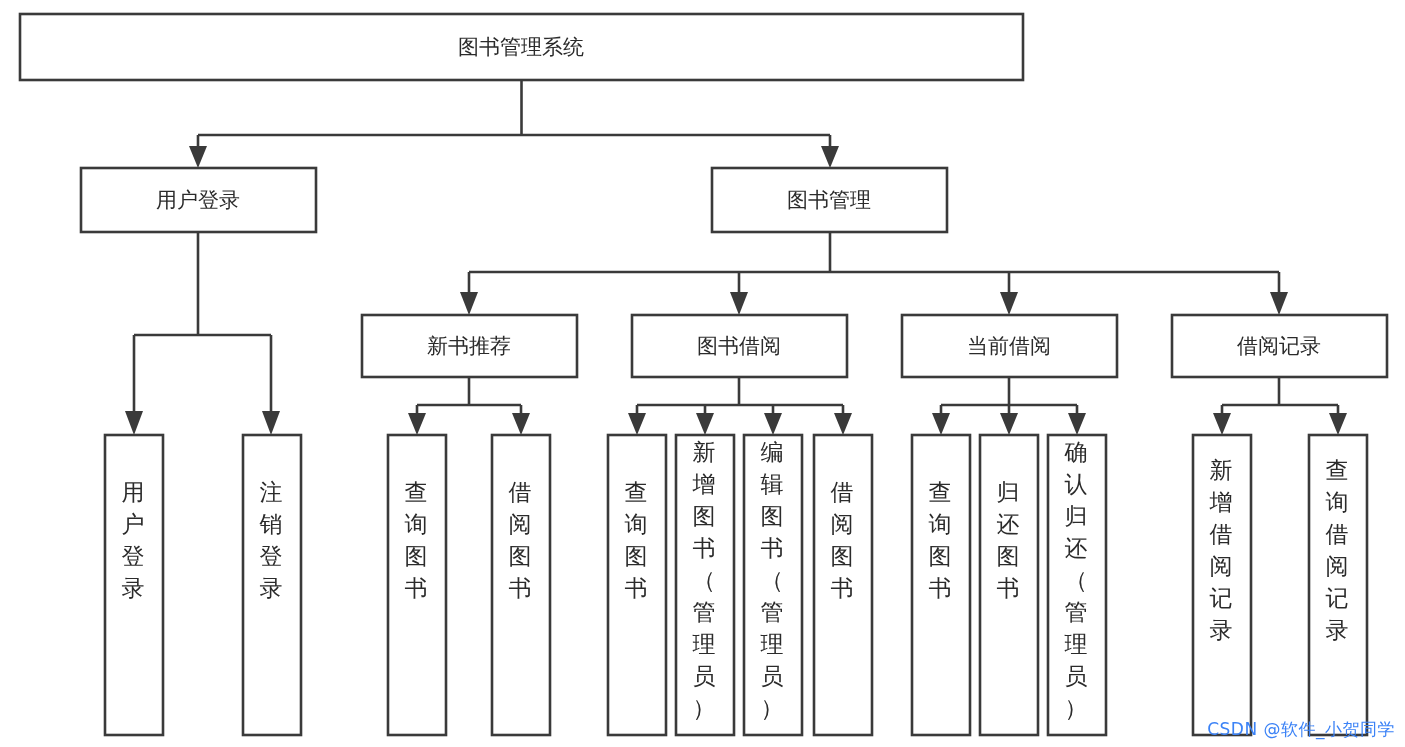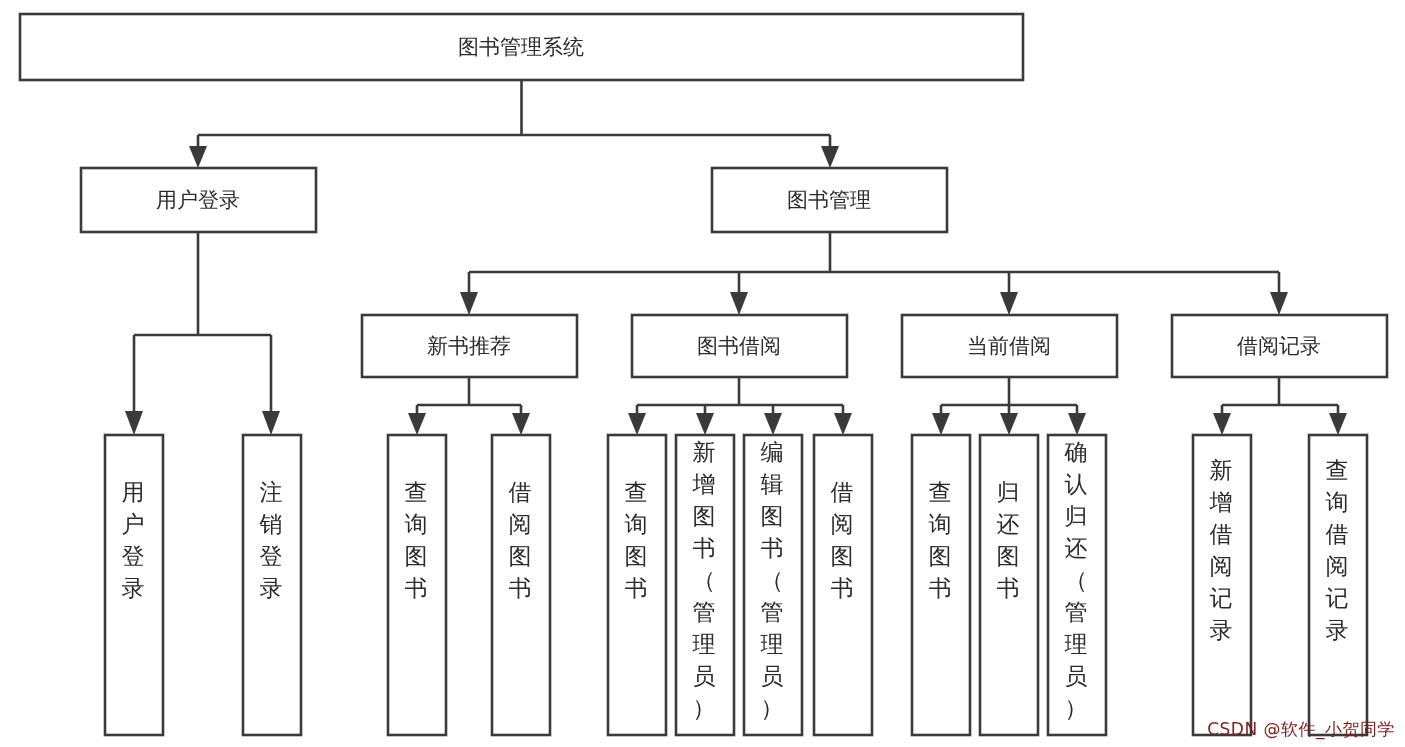--- a/index.html
+++ b/index.html
@@ -56,21 +56,21 @@
   .edge-arrow {
     fill: #3a3a3a;
     stroke: none;
   }
   .watermark {
     position: absolute;
     right: 10px;
     bottom: 6px;
     font-family: "DejaVu Sans", "Liberation Sans", sans-serif;
     font-size: 17px;
-    color: #7f1d1d;
+    color: #3b82f6;
     white-space: nowrap;
     letter-spacing: 0.5px;
     pointer-events: none;
   }
 </style>
 </head>
 <body>
 
 <div id="diagram-root">
 

